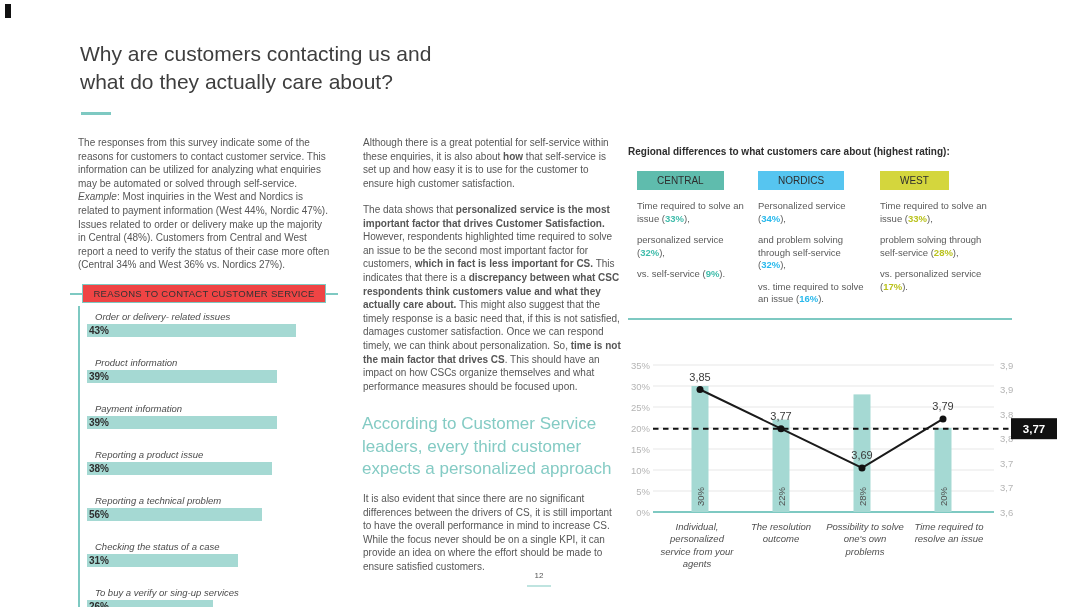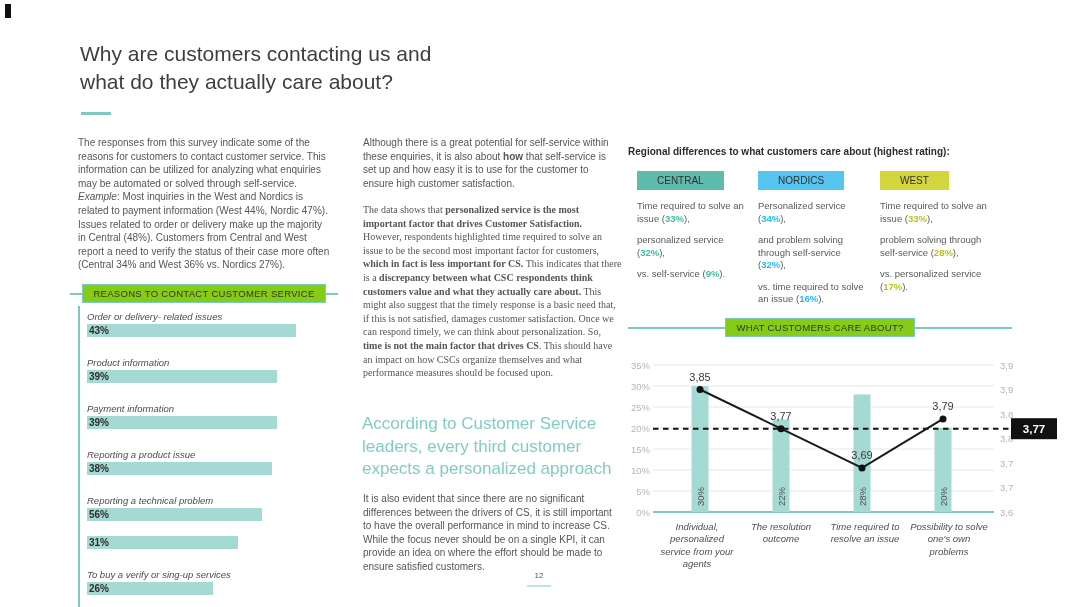--- a/index.html
+++ b/index.html
@@ -17,44 +17,44 @@
 
   .slide-title{
     position:absolute;left:80px;top:40px;width:420px;
     font-size:21px;line-height:1.32;color:#3e3e3e;white-space:pre-line;
   }
   .title-underline{position:absolute;left:81px;top:112px;width:30px;height:3px;background:#7ec9c2;}
 
   .para{font-size:10px;line-height:1.36;color:#565656;}
   .col1-intro{position:absolute;left:78px;top:136px;width:253px;}
   .col2-p1{position:absolute;left:363px;top:136px;width:258px;}
-  .col2-p2{position:absolutе;font-family:Liberation Serif, serif;}
+  .col2-p2{position:absolutе;}
   .col2-p2{position:absolute;left:363px;top:203px;width:259px;}
   .quote{
     position:absolute;left:362px;top:413px;width:263px;
     font-size:17px;line-height:1.33;color:#84cbc4;
   }
   .col2-p3{position:absolute;left:363px;top:492px;width:258px;}
 
   
   .section-header{display:flex;align-items:center;}
   .section-header .hline{flex:1;height:2px;background:#7ec9c2;}
   .section-header .hbox{
-    border:1.5px solid #7ec9c2;background:#84cc16;padding:3px 10px;
+    border:1.5px solid #7ec9c2;background:#ef4444;padding:3px 10px;
     font-size:9.5px;letter-spacing:.3px;color:#333;white-space:nowrap;
   }
   .reasons-header{position:absolute;left:70px;top:284px;width:268px;}
   .care-header{position:absolute;left:628px;top:318px;width:384px;}
 
   
   .reasons-list{
     position:absolute;left:78px;top:306px;width:252px;
     border-left:2px solid #7ec9c2;padding-left:7px;box-sizing:border-box;
   }
-  .r-label{font-style:italic;font-size:9.5px;color:#4c4c4c;margin:5px 0 2px;}
+  .r-label{font-style:italic;font-size:9.5px;color:#4c4c4c;margin:5px 8px 2px;}
   .r-bar-wrap{position:relative;height:28px;}
   .r-bar{height:13px;background:#a5d9d3;}
   .r-val{
     position:absolute;left:2px;top:0;line-height:13px;
     font-size:10px;font-weight:700;color:#2e2e2e;
   }
 
   
   .regional-heading{
     position:absolute;left:628px;top:146px;width:390px;
@@ -134,20 +134,21 @@
       </div>
     </div>
     <div class="r-row">
       <div class="r-label">Reporting a technical problem</div>
       <div class="r-bar-wrap">
         <div class="r-bar" style="width: 72%; background: rgb(165, 217, 211);"></div>
         <div class="r-val">56%</div>
       </div>
     </div>
     <div class="r-row">
+      <div class="r-label">Checking the status of a case</div>
       <div class="r-bar-wrap">
         <div class="r-bar" style="width: 62%; background: rgb(165, 217, 211);"></div>
         <div class="r-val">31%</div>
       </div>
     </div>
     <div class="r-row">
       <div class="r-label">To buy a verify or sing-up services</div>
       <div class="r-bar-wrap">
         <div class="r-bar" style="width: 52%; background: rgb(165, 217, 211);"></div>
         <div class="r-val">26%</div>
@@ -169,21 +170,20 @@
 
 <div class="regional-heading">Regional differences to what customers care about (highest rating):</div>
 <div class="regions" id="regions">
     <div class="region-col"><div class="region-tag" style="background: rgb(95, 188, 173);">CENTRAL</div><div class="region-item"><span>Time required to solve an issue (</span><span class="pct" style="color: rgb(63, 188, 171);">33%</span><span>),</span></div><div class="region-item"><span>personalized service (</span><span class="pct" style="color: rgb(63, 188, 171);">32%</span><span>),</span></div><div class="region-item"><span>vs. self-service (</span><span class="pct" style="color: rgb(63, 188, 171);">9%</span><span>).</span></div></div>
     <div class="region-col"><div class="region-tag" style="background: rgb(86, 197, 240);">NORDICS</div><div class="region-item"><span>Personalized service (</span><span class="pct" style="color: rgb(41, 185, 236);">34%</span><span>),</span></div><div class="region-item"><span>and problem solving through self-service (</span><span class="pct" style="color: rgb(41, 185, 236);">32%</span><span>),</span></div><div class="region-item"><span>vs. time required to solve an issue (</span><span class="pct" style="color: rgb(41, 185, 236);">16%</span><span>).</span></div></div>
     <div class="region-col"><div class="region-tag" style="background: rgb(212, 214, 61);">WEST</div><div class="region-item"><span>Time required to solve an issue (</span><span class="pct" style="color: rgb(186, 195, 30);">33%</span><span>),</span></div><div class="region-item"><span>problem solving through self-service (</span><span class="pct" style="color: rgb(186, 195, 30);">28%</span><span>),</span></div><div class="region-item"><span>vs. personalized service (</span><span class="pct" style="color: rgb(186, 195, 30);">17%</span><span>).</span></div></div>
   </div>
 
 <div class="section-header care-header">
   <div class="hline"></div>
-  <div class="hbox">WHAT CUSTOMERS CARE ABOUT?</div>
   <div class="hline"></div>
 </div>
 
 <svg class="care-chart" id="care-chart" width="445" height="170" viewBox="0 0 445 170">
     <line x1="28" y1="12" x2="369" y2="12" stroke="#e7e7e7" stroke-width="1"></line>
     <text x="25" y="15.5" text-anchor="end" font-size="9.5" fill="#b5b5b5">35%</text>
     <line x1="28" y1="33" x2="369" y2="33" stroke="#e7e7e7" stroke-width="1"></line>
     <text x="25" y="36.5" text-anchor="end" font-size="9.5" fill="#b5b5b5">30%</text>
     <line x1="28" y1="54" x2="369" y2="54" stroke="#e7e7e7" stroke-width="1"></line>
     <text x="25" y="57.5" text-anchor="end" font-size="9.5" fill="#b5b5b5">25%</text>
@@ -222,18 +222,18 @@
     <text x="156" y="66.69999999999999" text-anchor="middle" font-size="11" fill="#3a3a3a">3,77</text>
     <circle cx="237" cy="114.90000000000003" r="3.5" fill="#111"></circle>
     <text x="237" y="105.90000000000003" text-anchor="middle" font-size="11" fill="#3a3a3a">3,69</text>
     <circle cx="318" cy="65.89999999999998" r="3.5" fill="#111"></circle>
     <text x="318" y="56.89999999999998" text-anchor="middle" font-size="11" fill="#3a3a3a">3,79</text>
   </svg>
 
 <div class="cat-labels" id="cat-labels">
     <div class="cat-label">Individual, personalized service from your agents</div>
     <div class="cat-label">The resolution outcome</div>
+    <div class="cat-label">Possibility to solve one's own problems</div>
     <div class="cat-label">Time required to resolve an issue</div>
-    <div class="cat-label">Possibility to solve one's own problems</div>
   </div>
 
 <div class="page-num">12</div>
 <div class="page-num-line"></div>
 
 </body></html>

